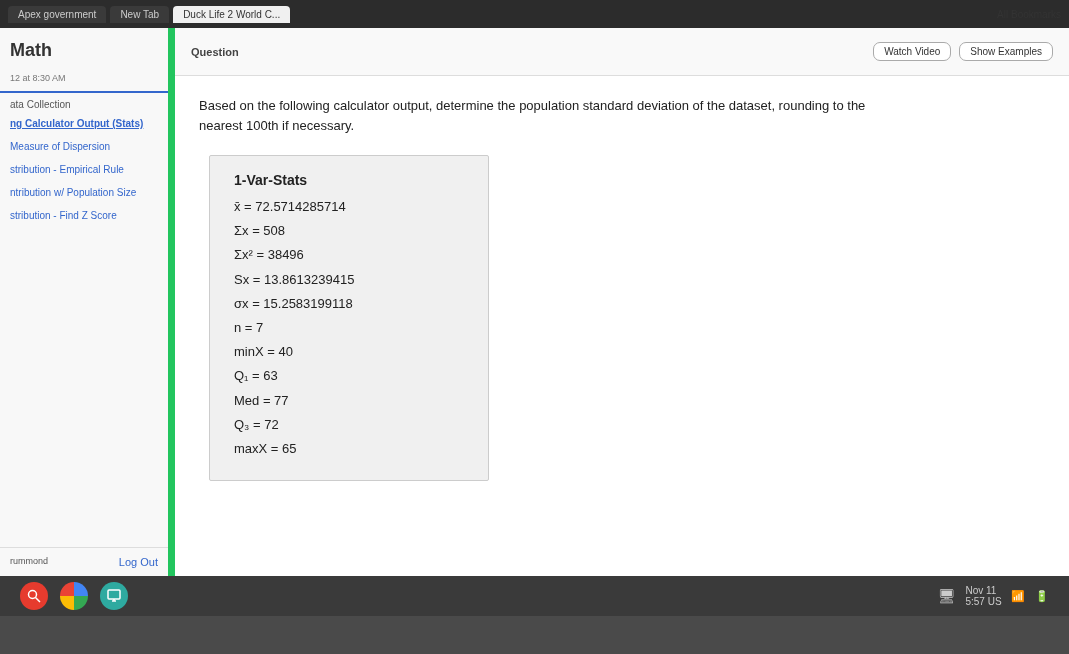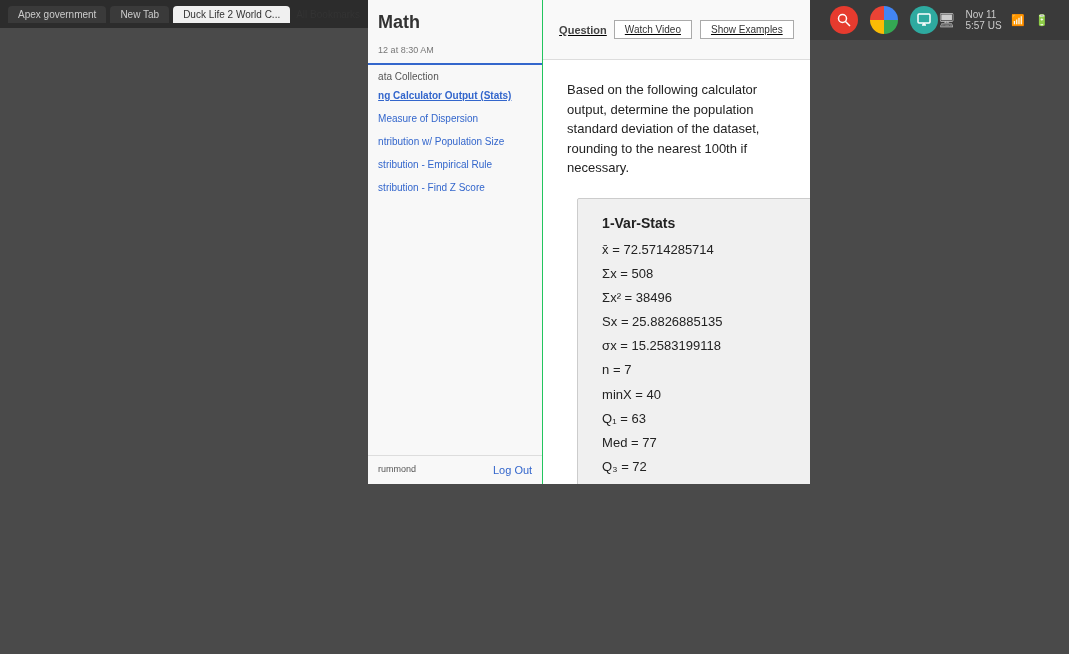--- a/index.html
+++ b/index.html
@@ -7,22 +7,23 @@
       width: 1069px;
       height: 654px;
       background: #4a4a4a;
       font-family: Arial, sans-serif;
       overflow: hidden;
       position: relative;
     }
 
     .screen {
       width: 1069px;
-      height: 484px;
-      display: flex;
+      height: 616px;
+      display: flex;
+      flex-direction: column;
     }
 
     
     .browser-bar {
       background: #2c2c2c;
       height: 28px;
       display: flex;
       align-items: center;
       padding: 0 8px;
       gap: 6px;
@@ -55,21 +56,21 @@
     .main-area {
       display: flex;
       flex: 1;
       overflow: hidden;
     }
 
     
     .sidebar {
       width: 175px;
       background: #f8f8f8;
-      border-right: 1px solid #22c55e;
+      border-right: 7px solid #22c55e;
       display: flex;
       flex-direction: column;
       padding: 0;
       flex-shrink: 0;
     }
     .sidebar-logo {
       padding: 12px 10px 8px;
       font-size: 18px;
       font-weight: bold;
       color: #333;
@@ -121,40 +122,39 @@
       overflow-y: auto;
       display: flex;
       flex-direction: column;
     }
 
     
     .content-header {
       display: flex;
       align-items: center;
       justify-content: space-between;
-      padding: 20px 16px;
+      padding: 14px 16px;
       border-bottom: 1px solid #ddd;
       background: #f9f9f9;
-      text-decoration: underline;
     }
     .content-header-left {
       font-size: 11px;
       font-weight: bold;
       color: #444;
     }
     .content-header-right {
       display: flex;
       gap: 8px;
     }
     .header-btn {
       font-size: 10px;
       color: #333;
       border: 1px solid #aaa;
       padding: 3px 10px;
-      border-radius: 0;
+      border-radius: 7px;
       cursor: pointer;
       background: #fff;
       text-align: center;
     }
     .bookmarks-link {
       font-size: 10px;
       color: #333;
       cursor: pointer;
     }
 
@@ -258,22 +258,22 @@
   </div>
 
   <div class="main-area">
 
     <div class="sidebar">
       <div class="sidebar-logo">Math</div>
       <div class="sidebar-timestamp">12 at 8:30 AM</div>
       <div class="sidebar-section-label">ata Collection</div>
       <div class="sidebar-item active">ng Calculator Output (Stats)</div>
       <div class="sidebar-item">Measure of Dispersion</div>
+      <div class="sidebar-item">stribution - Empirical Rule</div>
       <div class="sidebar-item">ntribution w/ Population Size</div>
-      <div class="sidebar-item">stribution - Empirical Rule</div>
       <div class="sidebar-item">stribution - Find Z Score</div>
       <div class="sidebar-footer">
         <span class="sidebar-footer-user">rummond</span>
         <span class="sidebar-footer-logout">Log Out</span>
       </div>
     </div>
 
     <div class="content-area">
 
       <div class="content-header">
@@ -295,21 +295,21 @@
           <div class="stats-row">
             <span>x̄ = 72.5714285714</span>
           </div>
           <div class="stats-row">
             <span>Σx = 508</span>
           </div>
           <div class="stats-row">
             <span>Σx² = 38496</span>
           </div>
           <div class="stats-row">
-            <span>Sx = 25.8826885135</span>
+            <span>Sx = 13.8613239415</span>
           </div>
           <div class="stats-row">
             <span>σx = 15.2583199118</span>
           </div>
           <div class="stats-row">
             <span>n = 7</span>
           </div>
           <div class="stats-row">
             <span>minX = 40</span>
           </div>

